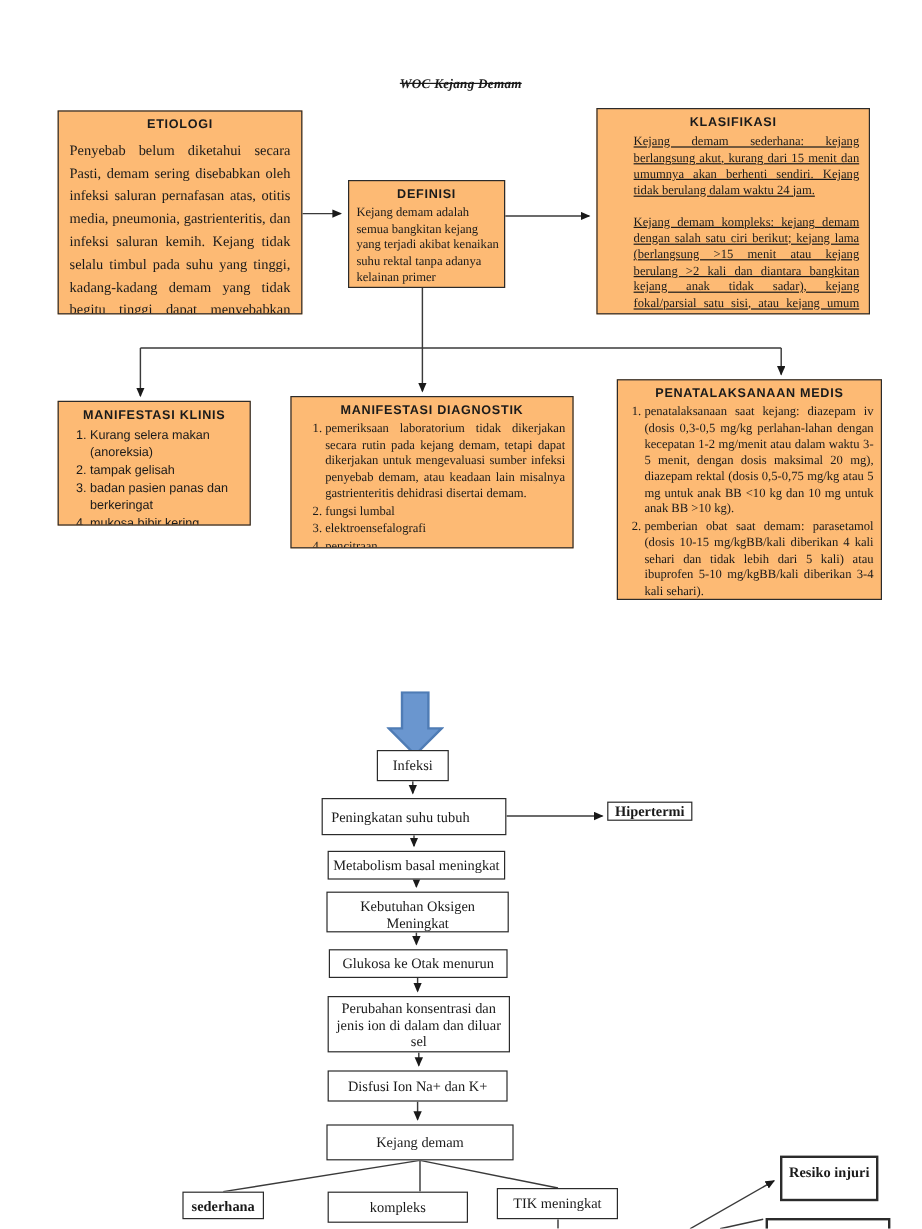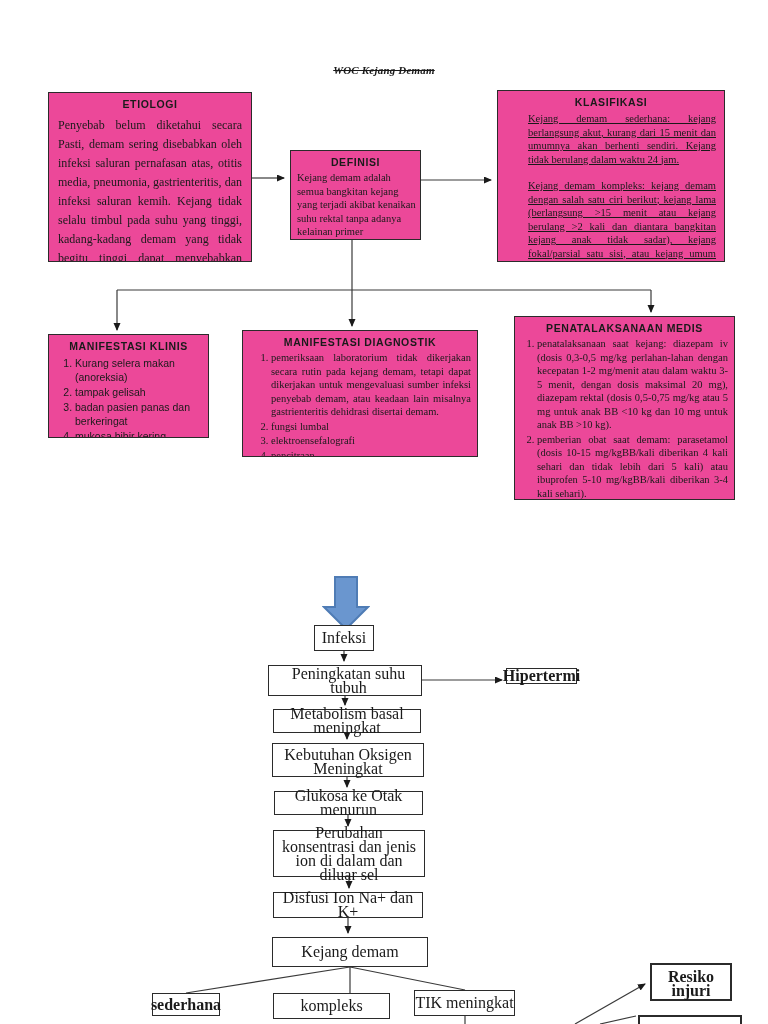--- a/index.html
+++ b/index.html
@@ -1,20 +1,20 @@
 <!DOCTYPE html>
 <html><head>
 <meta charset="utf-8">
 <style>
   html,body{margin:0;padding:0;background:#ffffff;}
   #page{position:relative;width:768px;height:1024px;background:#ffffff;overflow:hidden;
         font-family:"Liberation Serif", serif;color:#1a1a1a;}
   .abs{position:absolute;box-sizing:border-box;}
   
-  .bx{border:1px solid #2b2b2b;background:#ec4899;overflow:hidden;}
+  .bx{border:1px solid #2b2b2b;background:#fdba74;overflow:hidden;}
 
   .doc-title{left:0;top:64px;width:768px;text-align:center;
              font-size:11px;font-weight:bold;font-style:italic;
              text-decoration:line-through;letter-spacing:.2px;}
 
   .hd{font-family:"Liberation Sans", sans-serif;font-weight:bold;text-align:center;
       font-size:10.5px;letter-spacing:.6px;padding-top:5px;}
 
   
   #etiologi{left:48px;top:92px;width:204px;height:170px;}
@@ -30,21 +30,21 @@
                font-family:"Liberation Sans", sans-serif;}
   #manifestasi ol{margin:4px 0 0 0;padding-left:26px;font-size:10.5px;line-height:14px;}
   #pemeriksaan{left:242px;top:330px;width:236px;height:127px;}
   #pemeriksaan ol{margin:3px 0 0 0;padding-left:28px;font-size:10.5px;line-height:13.5px;text-align:justify;padding-right:6px;}
   #penatalaksanaan{left:514px;top:316px;width:221px;height:184px;}
   #penatalaksanaan ol{margin:3px 0 0 0;padding-left:22px;font-size:10.5px;line-height:13.5px;text-align:justify;padding-right:6px;}
   ol li{margin:0 0 1px 0;}
 
   
   .node{border:1px solid #2b2b2b;background:#fff;display:flex;align-items:center;
-        justify-content:center;text-align:center;font-size:16px;line-height:14px;}
+        justify-content:center;text-align:center;font-size:12px;line-height:14px;}
   #n-infeksi{left:314px;top:625px;width:60px;height:26px;}
   #n-peningkatan{left:268px;top:665px;width:154px;height:31px;justify-content:flex-start;padding-left:7px;}
   #n-hipertermi{left:506px;top:668px;width:71px;height:16px;font-weight:bold;text-align:center;}
   #n-metabolism{left:273px;top:709px;width:148px;height:24px;}
   #n-kebutuhan{left:272px;top:743px;width:152px;height:34px;align-items:flex-start;padding-top:4px;}
   #n-glukosa{left:274px;top:791px;width:149px;height:24px;}
   #n-perubahan{left:273px;top:830px;width:152px;height:47px;padding:2px 6px;}
   #n-disfusi{left:273px;top:892px;width:150px;height:26px;}
   #n-kejang{left:272px;top:937px;width:156px;height:30px;}
   #n-sederhana{left:152px;top:993px;width:68px;height:23px;font-weight:bold;}

